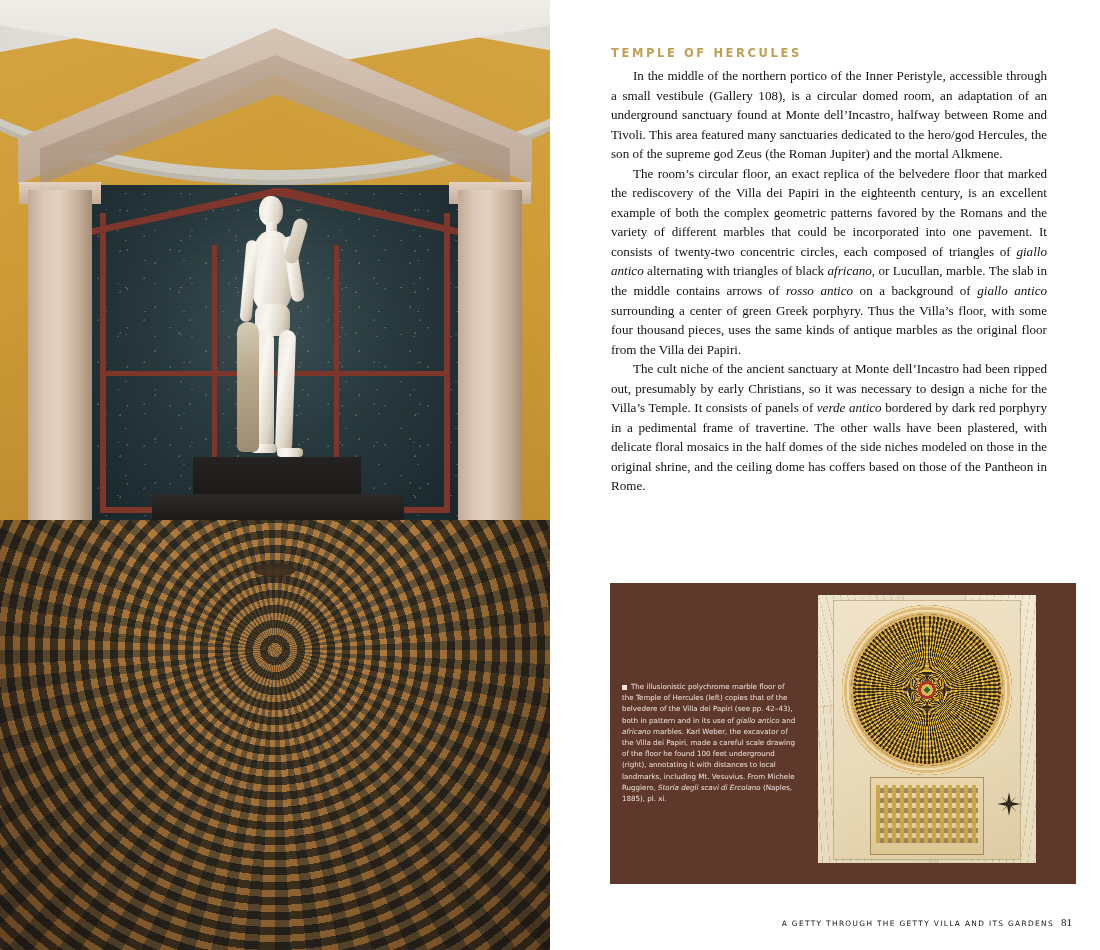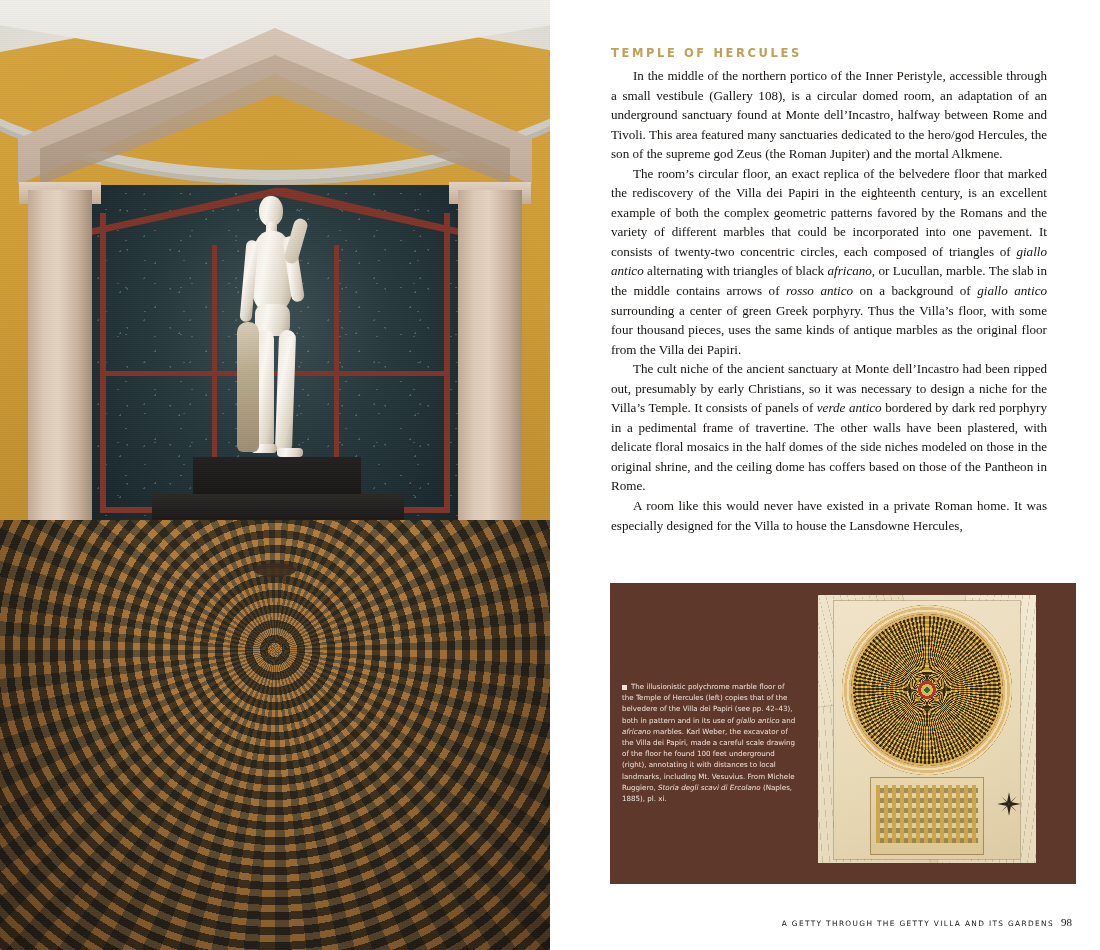--- a/index.html
+++ b/index.html
@@ -333,23 +333,20 @@
   <div class="col-right">
 
     <div class="heading">TEMPLE OF HERCULES</div>
 
     <div class="body-text">
       <p>
         <span>In the middle of the northern portico of the Inner Peristyle, accessible through a small vestibule (Gallery 108), is a circular domed room, an adaptation of an underground sanctuary found at Monte dell’Incastro, halfway between Rome and Tivoli. This area featured many sanctuaries dedicated to the hero/god Hercules, the son of the supreme god Zeus (the Roman Jupiter) and the mortal Alkmene.</span>
       </p>
       <p>The room’s circular floor, an exact replica of the belvedere floor that marked the rediscovery of the Villa dei Papiri in the eighteenth century, is an excellent example of both the complex geometric patterns favored by the Romans and the variety of different marbles that could be incorporated into one pavement. It consists of twenty-two concentric circles, each composed of triangles of <i>giallo antico</i> alternating with triangles of black <i>africano</i>, or Lucullan, marble. The slab in the middle contains arrows of <i>rosso antico</i> on a background of <i>giallo antico</i> surrounding a center of green Greek porphyry. Thus the Villa’s floor, with some four thousand pieces, uses the same kinds of antique marbles as the original floor from the Villa dei Papiri.</p>
       <p>The cult niche of the ancient sanctuary at Monte dell’Incastro had been ripped out, presumably by early Christians, so it was necessary to design a niche for the Villa’s Temple. It consists of panels of <i>verde antico</i> bordered by dark red porphyry in a pedimental frame of travertine. The other walls have been plastered, with delicate floral mosaics in the half domes of the side niches modeled on those in the original shrine, and the ceiling dome has coffers based on those of the Pantheon in Rome.</p>
-      <p>
-        <span>A room like this would never have existed in a private Roman home. It was especially designed for the Villa to house the Lansdowne Hercules,</span>
-      </p>
     </div>
 
     <div class="figbox">
 
       <div class="caption">
         <span class="sq"></span><span>The illusionistic polychrome marble floor of the Temple of Hercules (left) copies that of the belvedere of the Villa dei Papiri (see pp. 42–43), both in pattern and in its use of </span><i>giallo antico</i><span> and </span><i>africano</i><span> marbles. Karl Weber, the excavator of the Villa dei Papiri, made a careful scale drawing of the floor he found 100 feet underground (right), annotating it with distances to local landmarks, including Mt. Vesuvius. From Michele Ruggiero, </span><i>Storia degli scavi di Ercolano</i><span> (Naples, 1885), pl. xi.</span>
       </div>
 
       <div class="plan">
         <div class="plan-paper-a">
@@ -381,18 +378,18 @@
             <polygon points="32,32 21,22 20,20 22,21"></polygon>
             <polygon points="32,8 22,19 20,20 21,18"></polygon>
             <polygon points="8,32 18,21 20,20 19,22"></polygon>
           </g>
         </svg>
       </div>
     </div>
 
     <div class="footer">
       <div class="folio">
-        <span>A GETTY THROUGH THE GETTY VILLA AND ITS GARDENS</span><span class="num">98</span>
+        <span>A GETTY THROUGH THE GETTY VILLA AND ITS GARDENS</span><span class="num">81</span>
       </div>
     </div>
 
   </div>
 </div>
 
 </body></html>

